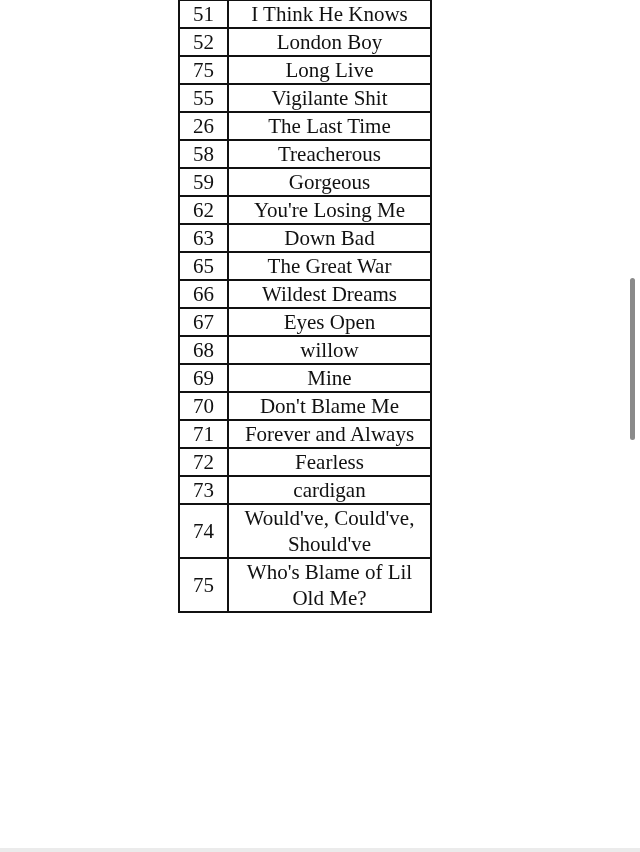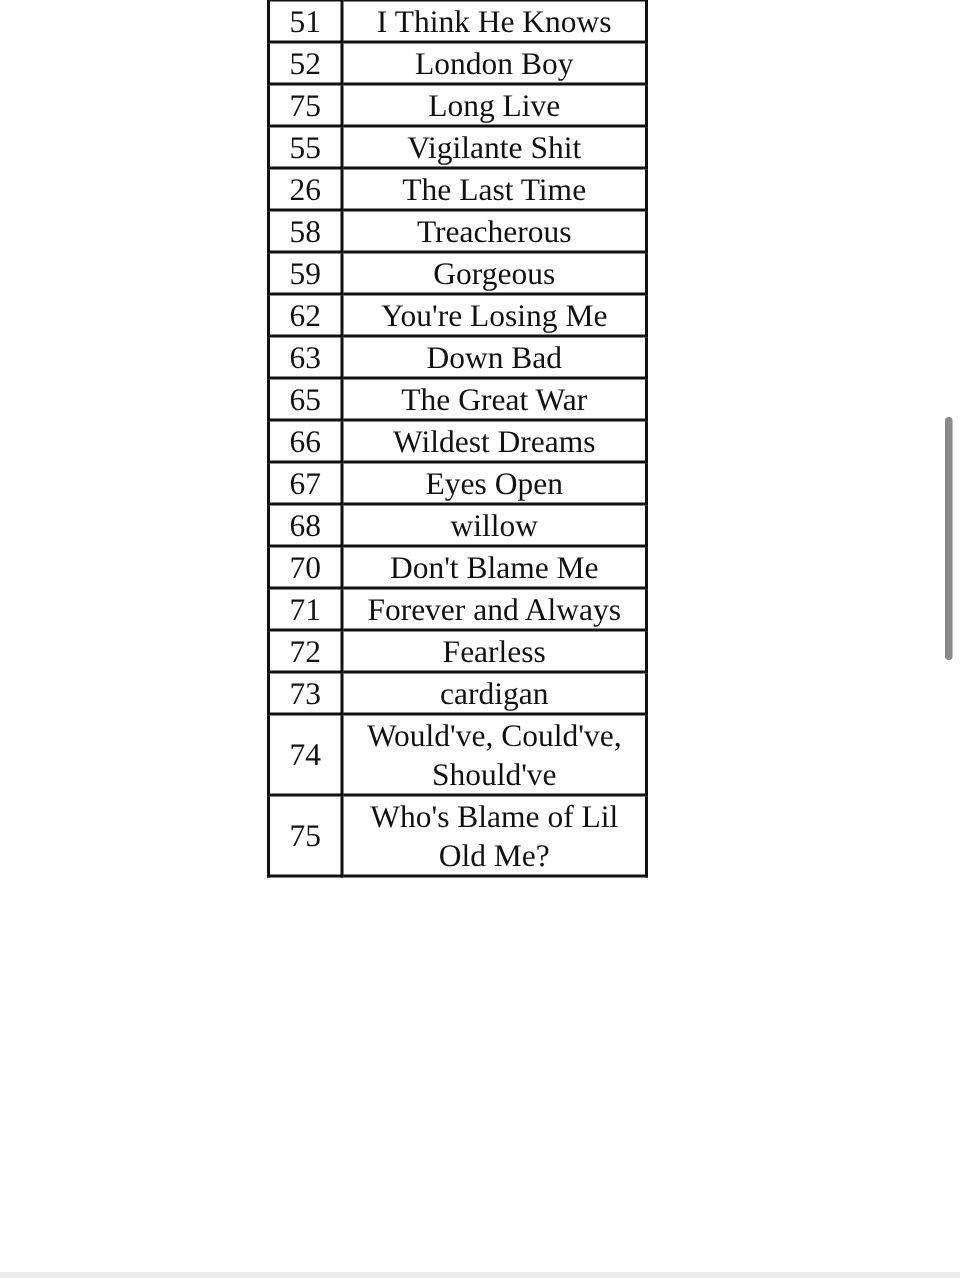--- a/index.html
+++ b/index.html
@@ -65,20 +65,24 @@
         </tr>
         <tr class="single">
           <td class="num">67</td>
           <td class="title">Eyes Open</td>
         </tr>
         <tr class="single">
           <td class="num">68</td>
           <td class="title">willow</td>
         </tr>
         <tr class="single">
+          <td class="num">69</td>
+          <td class="title">Mine</td>
+        </tr>
+        <tr class="single">
           <td class="num">70</td>
           <td class="title">Don't Blame Me</td>
         </tr>
         <tr class="single">
           <td class="num">71</td>
           <td class="title">Forever and Always</td>
         </tr>
         <tr class="single">
           <td class="num">72</td>
           <td class="title">Fearless</td>

